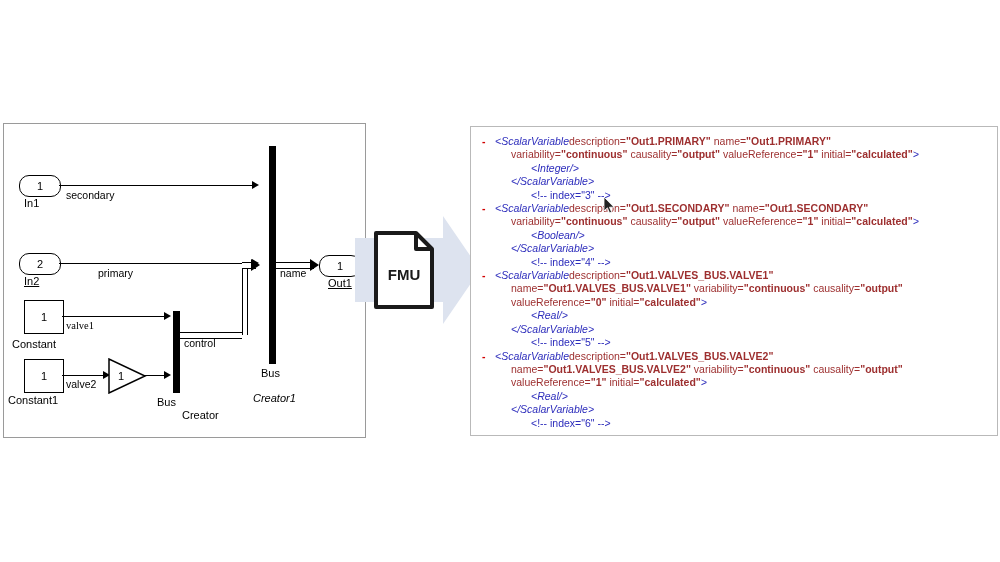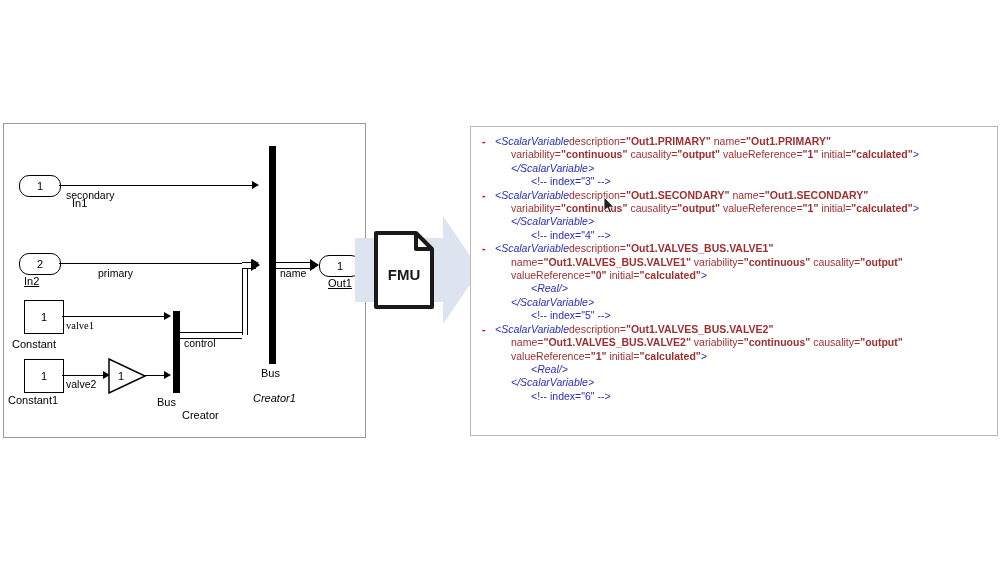--- a/index.html
+++ b/index.html
@@ -176,21 +176,21 @@
   }
 </style>
 </head>
 <body>
 
 <div id="model-panel">
 
   <div class="port-block" style="left:15px; top:51px;">
     <span>1</span>
   </div>
-  <div class="blk-label" style="left:20px; top:73px;margin-left:48px;">In1</div>
+  <div class="blk-label" style="left:20px; top:73px;">In1</div>
   <div class="line-h" style="left:55px; top:61px; width:195px;"></div>
   <div class="arrow-r" style="left:248px; top:57px;"></div>
   <div class="sig-label" style="left:62px; top:65px;">secondary</div>
 
   <div class="port-block" style="left:15px; top:129px;">
     <span>2</span>
   </div>
   <div class="blk-label" style="left:20px; top:151px;text-decoration:underline;">In2</div>
   <div class="line-h" style="left:55px; top:139px; width:195px;"></div>
   <div class="arrow-r" style="left:248px; top:135px;"></div>
@@ -256,32 +256,38 @@
 
 <div id="xml-panel">
   <div class="xml-body">
 
     <div class="xml-row">
       <span class="xml-minus">-</span><span class="tag">&lt;ScalarVariable</span><span class="attr">description=</span><span class="val">"Out1.PRIMARY"</span> <span class="attr">name=</span><span class="val">"Out1.PRIMARY"</span>
     </div>
     <div class="xml-row cont">
       <span class="attr">variability=</span><span class="val">"continuous"</span> <span class="attr">causality=</span><span class="val">"output"</span> <span class="attr">valueReference=</span><span class="val">"1"</span> <span class="attr">initial=</span><span class="val">"calculated"</span><span class="tag">&gt;</span>
     </div>
+    <div class="xml-row indent2">
+      <span class="tag">&lt;Integer/&gt;</span>
+    </div>
     <div class="xml-row cont">
       <span class="tag">&lt;/ScalarVariable&gt;</span>
     </div>
     <div class="xml-row indent2">
       <span class="cmt">&lt;!-- index="3" --&gt;</span>
     </div>
 
     <div class="xml-row">
       <span class="xml-minus">-</span><span class="tag">&lt;ScalarVariable</span><span class="attr">description=</span><span class="val">"Out1.SECONDARY"</span> <span class="attr">name=</span><span class="val">"Out1.SECONDARY"</span>
     </div>
     <div class="xml-row cont">
       <span class="attr">variability=</span><span class="val">"continuous"</span> <span class="attr">causality=</span><span class="val">"output"</span> <span class="attr">valueReference=</span><span class="val">"1"</span> <span class="attr">initial=</span><span class="val">"calculated"</span><span class="tag">&gt;</span>
+    </div>
+    <div class="xml-row indent2">
+      <span class="tag">&lt;Boolean/&gt;</span>
     </div>
     <div class="xml-row cont">
       <span class="tag">&lt;/ScalarVariable&gt;</span>
     </div>
     <div class="xml-row indent2">
       <span class="cmt">&lt;!-- index="4" --&gt;</span>
     </div>
 
     <div class="xml-row">
       <span class="xml-minus">-</span><span class="tag">&lt;ScalarVariable</span><span class="attr">description=</span><span class="val">"Out1.VALVES_BUS.VALVE1"</span>

